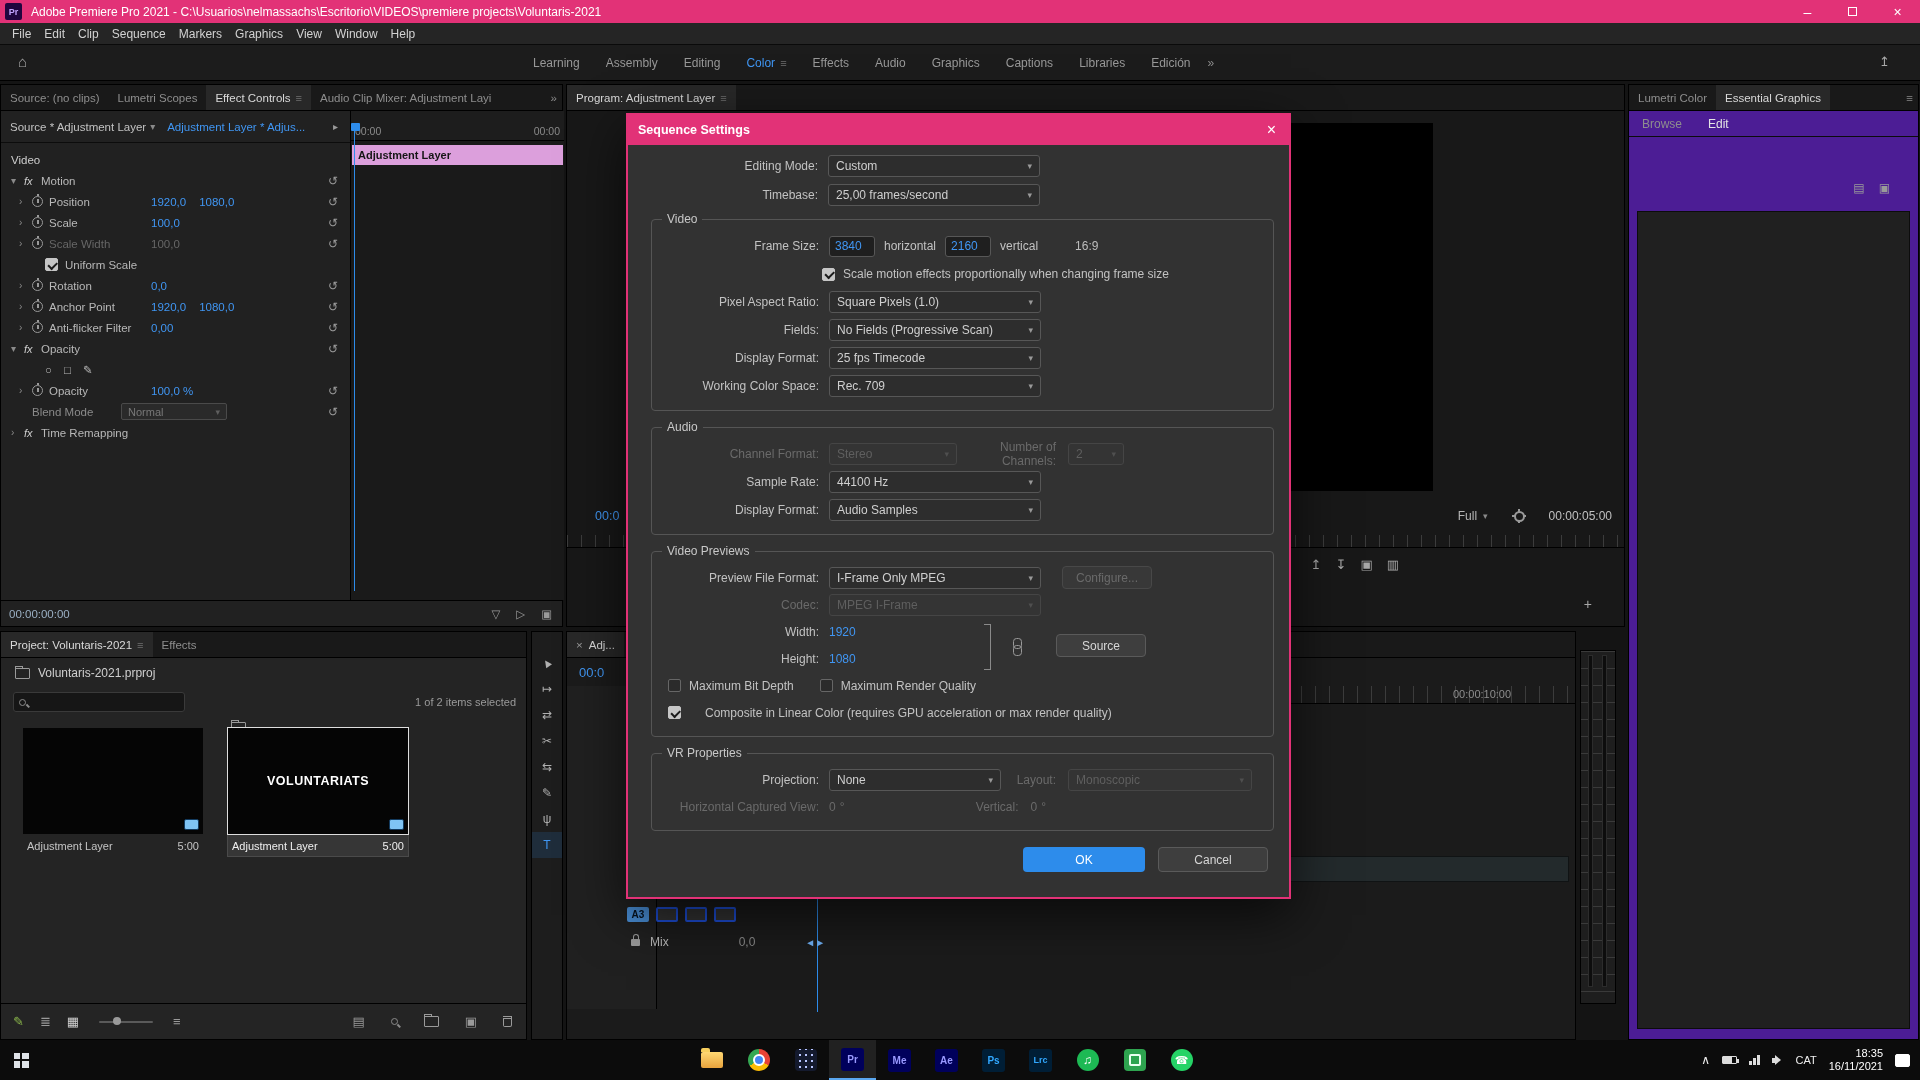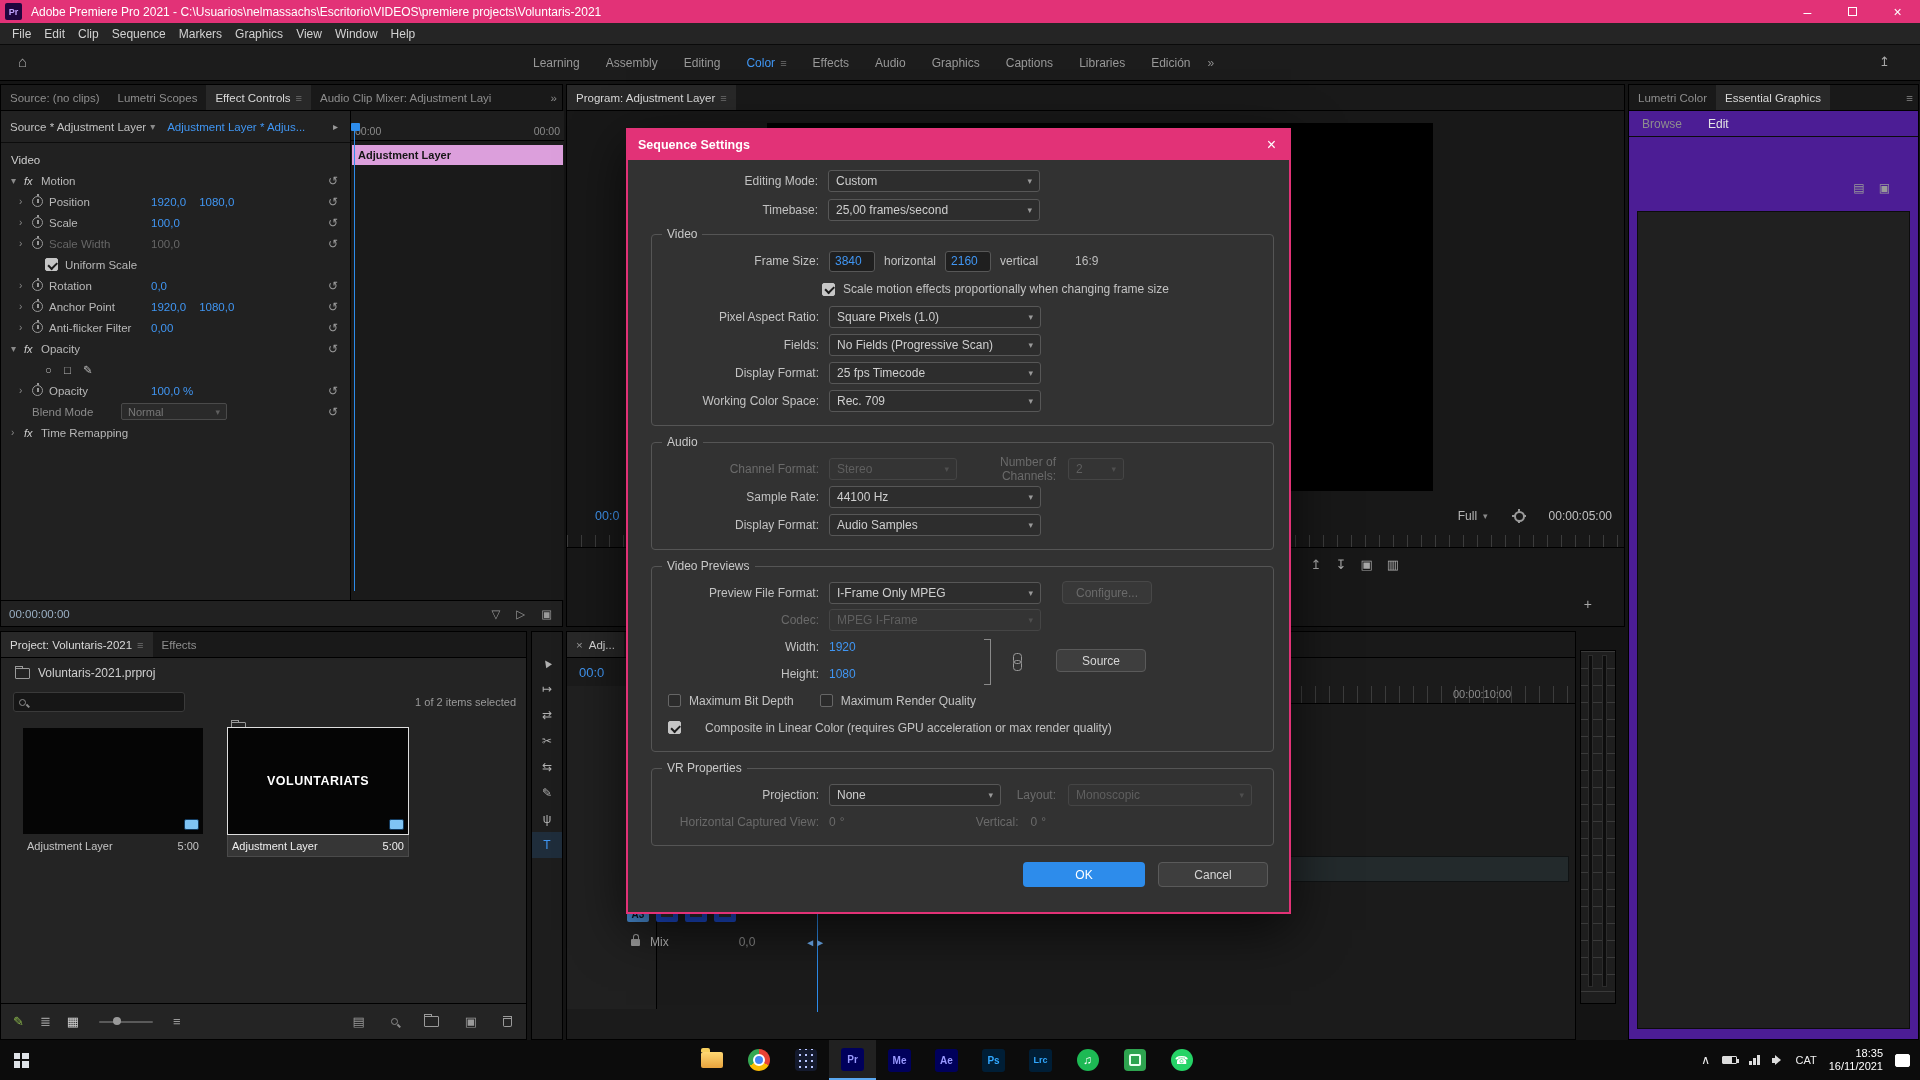--- a/index.html
+++ b/index.html
@@ -110,30 +110,30 @@
   .rot{display:inline-block;transform:rotate(-35deg)}
 
   
   .ruler{background:repeating-linear-gradient(90deg,#3c3c3c 0 1px,transparent 1px 14px);border-bottom:1px solid #000}
   .gear{width:11px;height:11px;border:2px solid #9a9a9a;border-radius:50%;position:relative;display:inline-block}
   .gear::before{content:"";position:absolute;left:2px;top:-4px;width:2.5px;height:3px;background:#9a9a9a;box-shadow:0 11px 0 #9a9a9a}
   .gear::after{content:"";position:absolute;top:2px;left:-4px;width:3px;height:2.5px;background:#9a9a9a;box-shadow:11px 0 0 #9a9a9a}
   .lock{width:9px;height:7px;background:#9a9a9a;border-radius:1px;position:relative;display:inline-block}
   .lock::before{content:"";position:absolute;left:1.5px;top:-5px;width:4px;height:4px;border:1.5px solid #9a9a9a;border-bottom:none;border-radius:3px 3px 0 0}
   .trkbox{display:inline-flex;align-items:center;justify-content:center;width:22px;height:15px;
-    background:#333;border:5px solid #1d4ed8;border-radius:2px;font-size:10px;color:#9a9a9a;margin-right:7px}
+    background:#333;border:2px solid #1d4ed8;border-radius:2px;font-size:10px;color:#9a9a9a;margin-right:7px}
   .trkbox.blue{background:#4a90d9;color:#06121f;border-color:#4a90d9;font-weight:bold}
 
   
   #meters{position:absolute;left:1580px;top:650px;width:36px;height:354px;background:#1e1e1e;border:1px solid #000;
     background-image:repeating-linear-gradient(to bottom,#3a3a3a 0 1px,transparent 1px 17px)}
   .mbar{position:absolute;top:4px;bottom:16px;width:5px;background:#0d0d0d;border:1px solid #2c2c2c}
 
   
-  #dialog{position:absolute;left:626px;top:128px;width:665px;height:786px;background:#323232;
+  #dialog{position:absolute;left:626px;top:113px;width:665px;height:786px;background:#323232;
     border:2px solid var(--pink);z-index:50;box-shadow:0 16px 50px rgba(0,0,0,.65);font-size:12px}
   .dlg-hdr{height:30px;background:var(--pink);display:flex;align-items:center;padding:0 10px;color:#fff}
   .dlg-title{font-size:12.5px;font-weight:bold}
   .dlg-x{margin-left:auto;font-size:16px;color:#fff;padding:0 3px}
   .dlg-body{padding-top:6px}
   .drow{display:flex;align-items:center;height:29px;font-size:12px}
   .dlabel{width:200px;text-align:right;padding-right:10px;color:#c2c2c2;flex:none}
   .glabel{width:177px;text-align:right;padding-right:10px;color:#c2c2c2;flex:none}
   .lab2{text-align:right;padding-right:12px;color:#c2c2c2;flex:none}
   .dimlab{color:#6a6a6a !important}

